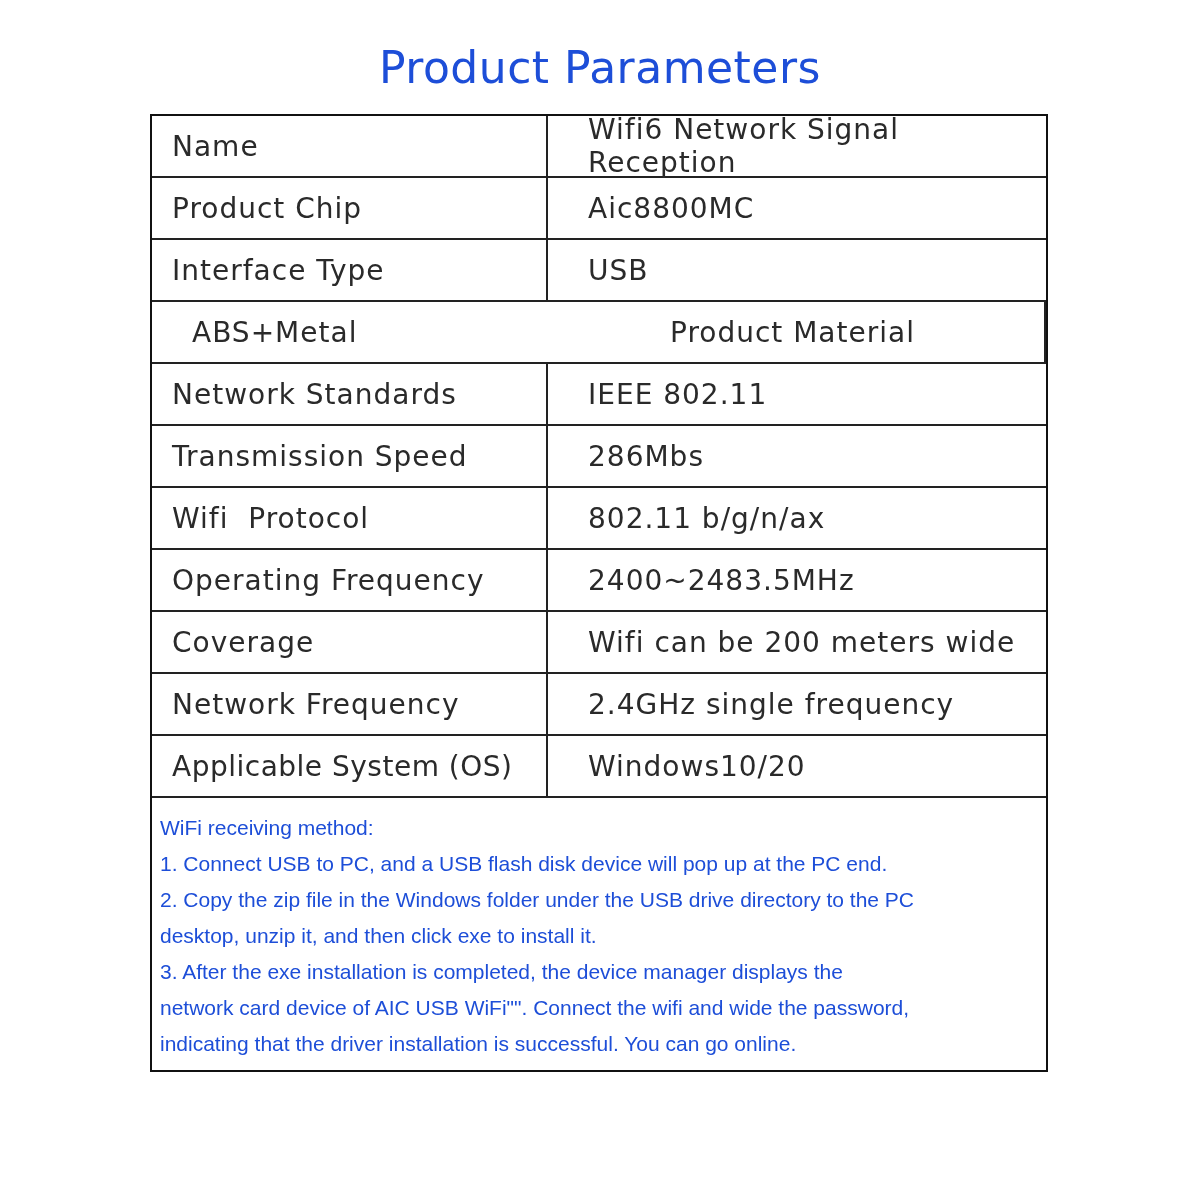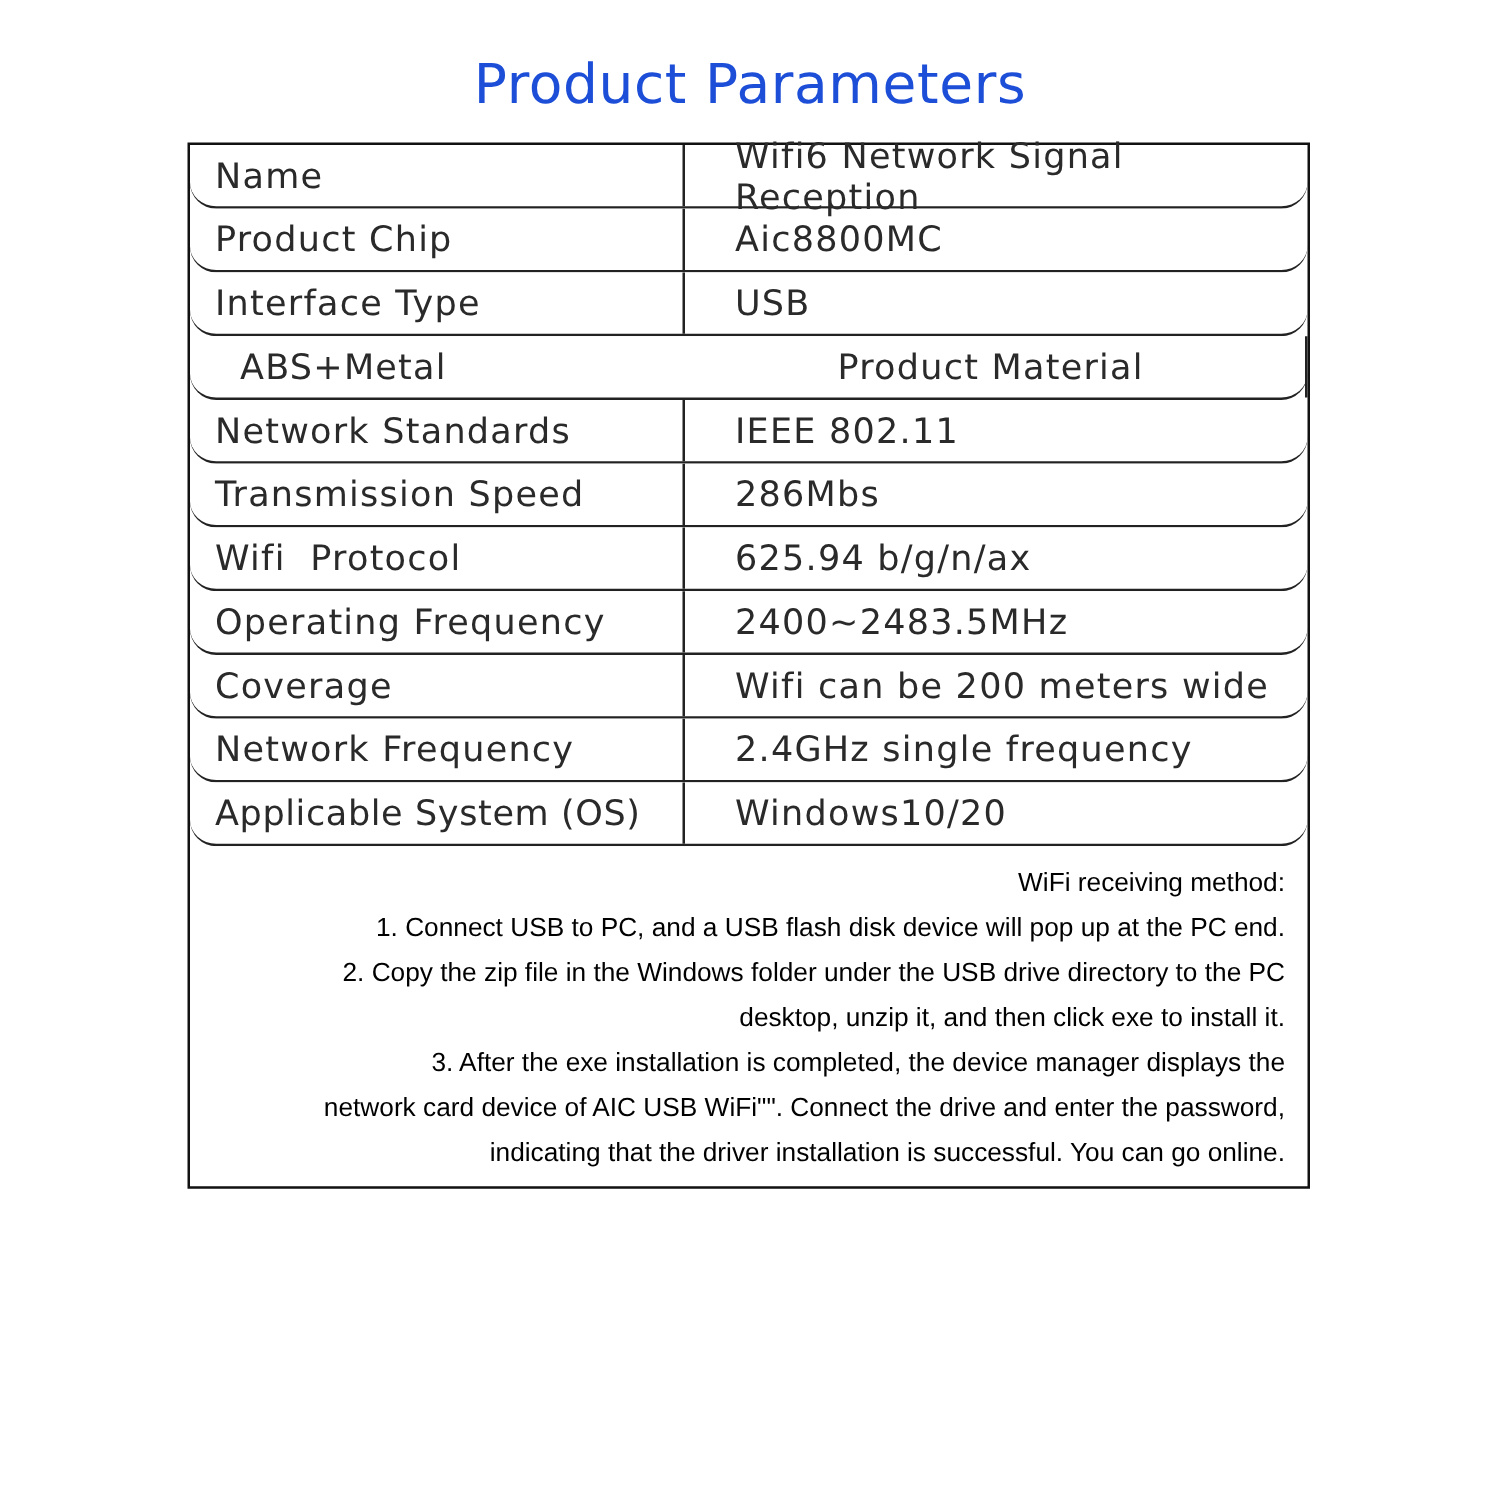--- a/index.html
+++ b/index.html
@@ -1,23 +1,23 @@
 <!DOCTYPE html>
 <html><head>
 <meta charset="utf-8">
 <style>
   html,body{margin:0;padding:0;background:#ffffff;}
   body{width:1200px;height:1200px;position:relative;overflow:hidden;font-family:"DejaVu Sans","Liberation Sans",sans-serif;color:#222;}
   .title{position:absolute;left:0;top:42px;width:1200px;text-align:center;font-size:44px;font-weight:400;color:#1d4ed8;letter-spacing:0.5px;}
   .table{position:absolute;left:150px;top:114px;width:898px;border:2px solid #111;box-sizing:border-box;}
-  .row{display:flex;height:51px;border-bottom:2px solid #222;box-sizing:border-box;border-radius:21px;}
+  .row{display:flex;height:62px;border-bottom:2px solid #222;box-sizing:border-box;}
   .cell{display:flex;align-items:center;box-sizing:border-box;font-size:28px;color:#2a2a2a;letter-spacing:1px;}
   .cell.k{width:396px;padding-left:20px;border-right:2px solid #222;}
   .cell.v{flex:1;padding-left:40px;}
-  .notes{padding:12px 18px 8px 18px;font-family:"Liberation Sans",sans-serif;font-size:21px;line-height:36px;color:#000000;text-align:right;}
+  .notes{padding:12px 18px 8px 8px;font-family:"Liberation Sans",sans-serif;font-size:21px;line-height:36px;color:#1d4ed8;}
   .notes div{white-space:nowrap;}
 </style>
 </head>
 <body>
 
 <div class="title">Product Parameters</div>
 
 <div class="table">
   <div class="row">
     <div class="cell k">Name</div>
@@ -38,21 +38,21 @@
   <div class="row">
     <div class="cell k">Network Standards</div>
     <div class="cell v">IEEE 802.11</div>
   </div>
   <div class="row">
     <div class="cell k">Transmission Speed</div>
     <div class="cell v">286Mbs</div>
   </div>
   <div class="row">
     <div class="cell k" style="white-space:pre">Wifi  Protocol</div>
-    <div class="cell v">625.94 b/g/n/ax</div>
+    <div class="cell v">802.11 b/g/n/ax</div>
   </div>
   <div class="row">
     <div class="cell k">Operating Frequency</div>
     <div class="cell v">2400~2483.5MHz</div>
   </div>
   <div class="row">
     <div class="cell k">Coverage</div>
     <div class="cell v">Wifi can be 200 meters wide</div>
   </div>
   <div class="row">
@@ -62,16 +62,16 @@
   <div class="row">
     <div class="cell k" style="letter-spacing:0.5px">Applicable System (OS)</div>
     <div class="cell v">Windows10/20</div>
   </div>
   <div class="notes">
     <div>WiFi receiving method:</div>
     <div>1. Connect USB to PC, and a USB flash disk device will pop up at the PC end.</div>
     <div>2. Copy the zip file in the Windows folder under the USB drive directory to the PC</div>
     <div>desktop, unzip it, and then click exe to install it.</div>
     <div>3. After the exe installation is completed, the device manager displays the</div>
-    <div>network card device of AIC USB WiFi"". Connect the drive and enter the password,</div>
+    <div>network card device of AIC USB WiFi"". Connect the wifi and wide the password,</div>
     <div>indicating that the driver installation is successful. You can go online.</div>
   </div>
 </div>
 
 </body></html>

